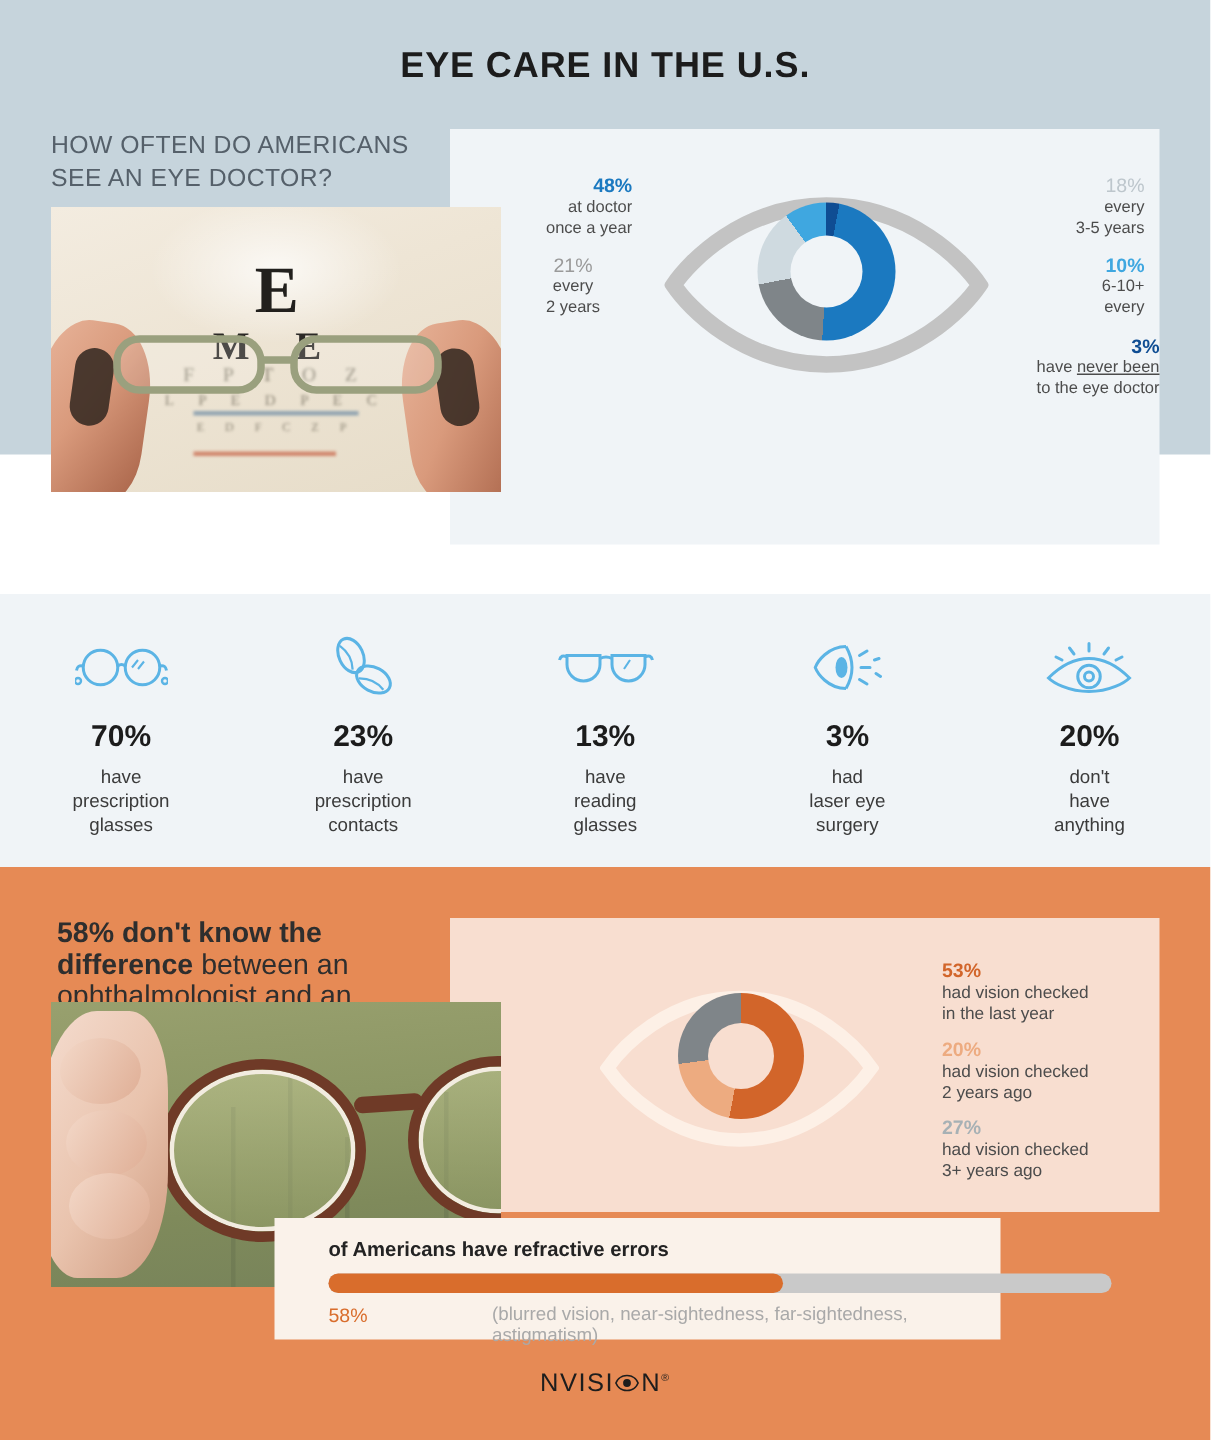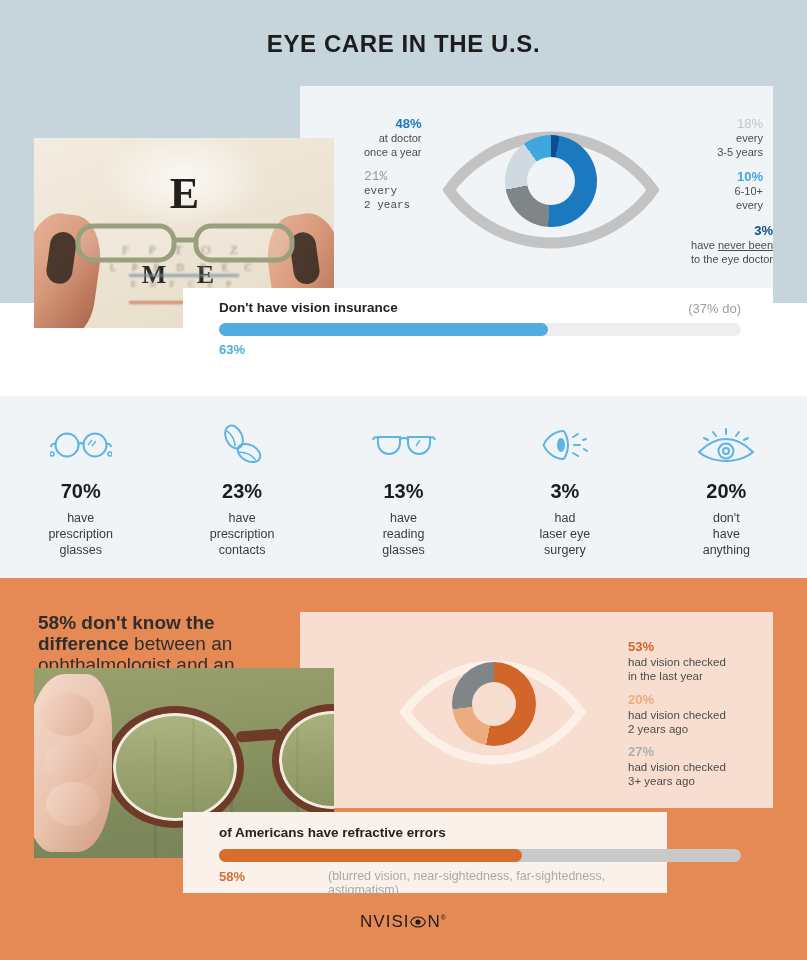--- a/index.html
+++ b/index.html
@@ -71,21 +71,20 @@
     letter-spacing: -1px;
   }
   .photo-eyechart .row2 {
     position: absolute; left: 50%; top: 78px;
     transform: translateX(-50%);
     font-family: "Liberation Serif", serif;
     font-size: 26px; font-weight: bold;
     color: #2b2926;
     letter-spacing: 12px;
     filter: blur(0.4px);
-    margin-top: 44px;
   }
   .photo-eyechart .smallrow {
     position: absolute; left: 50%;
     transform: translateX(-50%);
     font-family: "Liberation Serif", serif;
     color: #8c8575;
     filter: blur(1.1px);
     white-space: nowrap;
   }
   .photo-eyechart .r3 { top: 104px; font-size: 13px; letter-spacing: 8px; }
@@ -128,21 +127,21 @@
   }
   .donut-hole-blue {
     position: absolute; left: 50%; top: 50%;
     width: 48px; height: 48px; margin: -24px 0 0 -24px;
     border-radius: 50%; background: #f0f4f7;
   }
   .stat-lbl { position: absolute; font-size: 11px; line-height: 14px; color: #4c4c4c; }
   .stat-lbl .num { font-size: 13px; font-weight: bold; display: block; }
   .lbl-48 { left: 364px; top: 117px; text-align: right; }
   .lbl-48 .num { color: #1b79c0; }
-  .lbl-21 { left: 364px; top: 170px; text-align: left; font-family: Liberation Mono, monospace; }
+  .lbl-21 { left: 364px; top: 170px; text-align: center; }
   .lbl-21 .num { color: #9a9a9a; font-weight: normal; }
   .lbl-18 { right: 44px; top: 117px; text-align: right; }
   .lbl-18 .num { color: #bdc6cc; font-weight: normal; }
   .lbl-10 { right: 44px; top: 170px; text-align: right; }
   .lbl-10 .num { color: #3fa7e0; }
   .lbl-03 { right: 34px; top: 224px; text-align: right; }
   .lbl-03 .num { color: #0f4d93; }
   .underline-u { text-decoration: underline; }
 
   
@@ -301,21 +300,21 @@
     position: absolute; left: 36px; top: 37px;
     width: 522px; height: 13px; border-radius: 7px;
     background: #c9c9c9;
   }
   .bar-fill-orange {
     position: absolute; left: 0; top: 0; height: 13px; border-radius: 7px;
     background: #d96d2c;
   }
   .card-cream .c-pct {
     position: absolute; left: 36px; top: 57px;
-    font-size: 13px; font-weight: bold; color: #d96d2c;
+    font-size: 13px; font-weight: normal; color: #d96d2c;
   }
   .card-cream .c-note {
     position: absolute; left: 145px; top: 57px;
     font-size: 12.5px; color: #a9a9a9;
   }
 
   .logo {
     position: absolute; left: 0; top: 912px;
     width: 807px; text-align: center;
     font-size: 17px; letter-spacing: 1px; color: #1d1d1d;
@@ -326,20 +325,21 @@
 </style>
 </head>
 <body>
 
 <div id="page">
 
   <div class="sec-blue">
 
     <div class="main-title">EYE CARE IN THE U.S.</div>
 
+    <div class="q-title">HOW OFTEN DO AMERICANS SEE AN EYE DOCTOR?</div>
 
     <div class="inner-panel-blue"></div>
 
     <div class="photo-eyechart">
       <div class="chart-bg"></div>
       <div class="big-e">E</div>
       <div class="row2">M E</div>
       <div class="smallrow r3">F P T O Z</div>
       <div class="bluebar"></div>
       <div class="smallrow r4">L P E D P E C</div>
@@ -386,28 +386,20 @@
       <span class="num">10%</span>
       <span>6-10+</span><br>
       <span>every</span>
     </div>
     <div class="stat-lbl lbl-03">
       <span class="num">3%</span>
       <span>have </span><span class="underline-u">never been</span><br>
       <span>to the eye doctor</span>
     </div>
 
-    <div class="card-white">
-      <div class="c-title">Don't have vision insurance</div>
-      <div class="c-right">(37% do)</div>
-      <div class="bar-track">
-        <div class="bar-fill-blue" id="bar-insurance" style="width: 63%;"></div>
-      </div>
-      <div class="c-pct">63%</div>
-    </div>
   </div>
 
   <div class="sec-pale">
     <div class="icon-row" id="icon-row">
         <div class="icon-cell">
           <div class="glyph">
             <svg width="62" height="30" viewBox="0 0 62 30">
               <circle cx="17" cy="15" r="11.5" fill="none" stroke="#5bb4e5" stroke-width="2"></circle>
               <circle cx="45" cy="15" r="11.5" fill="none" stroke="#5bb4e5" stroke-width="2"></circle>
               <path d="M28.5 14 q2.5 -2 5 0" fill="none" stroke="#5bb4e5" stroke-width="2"></path>

